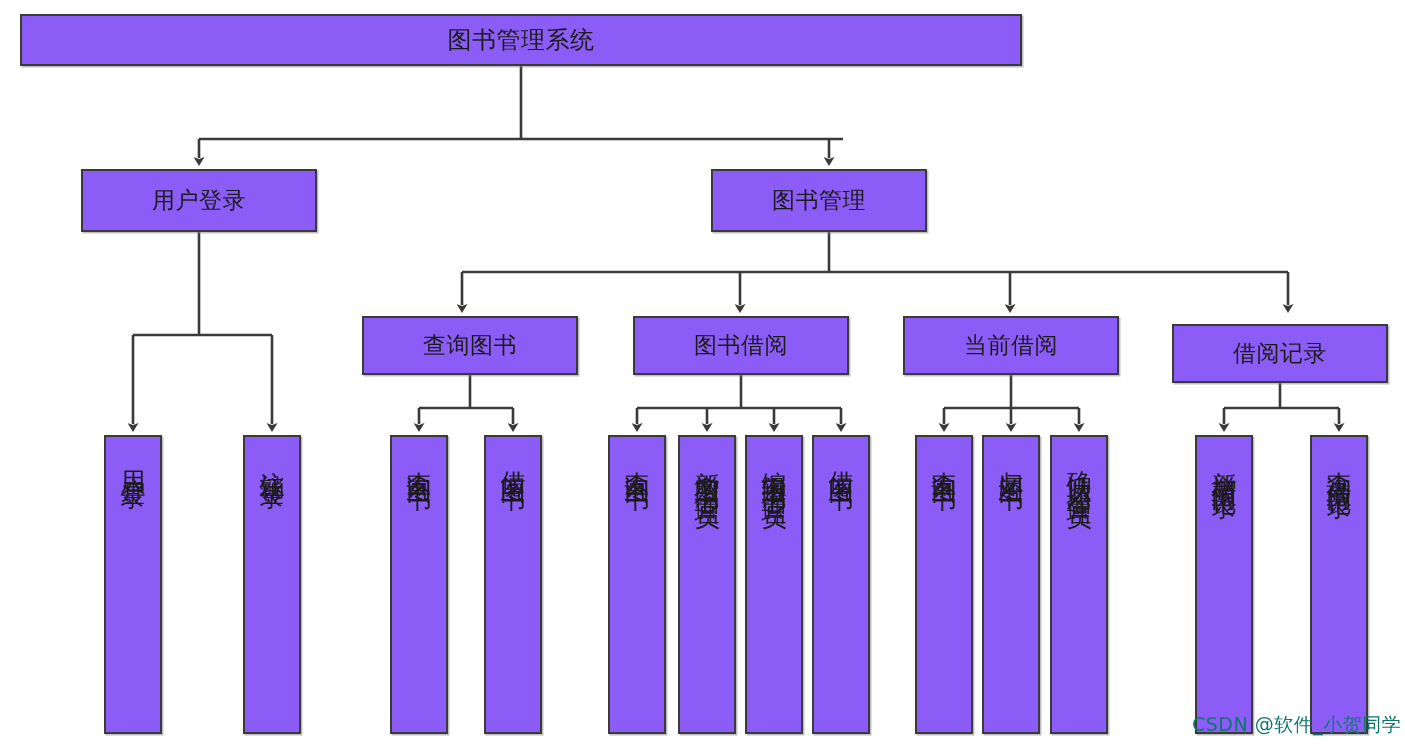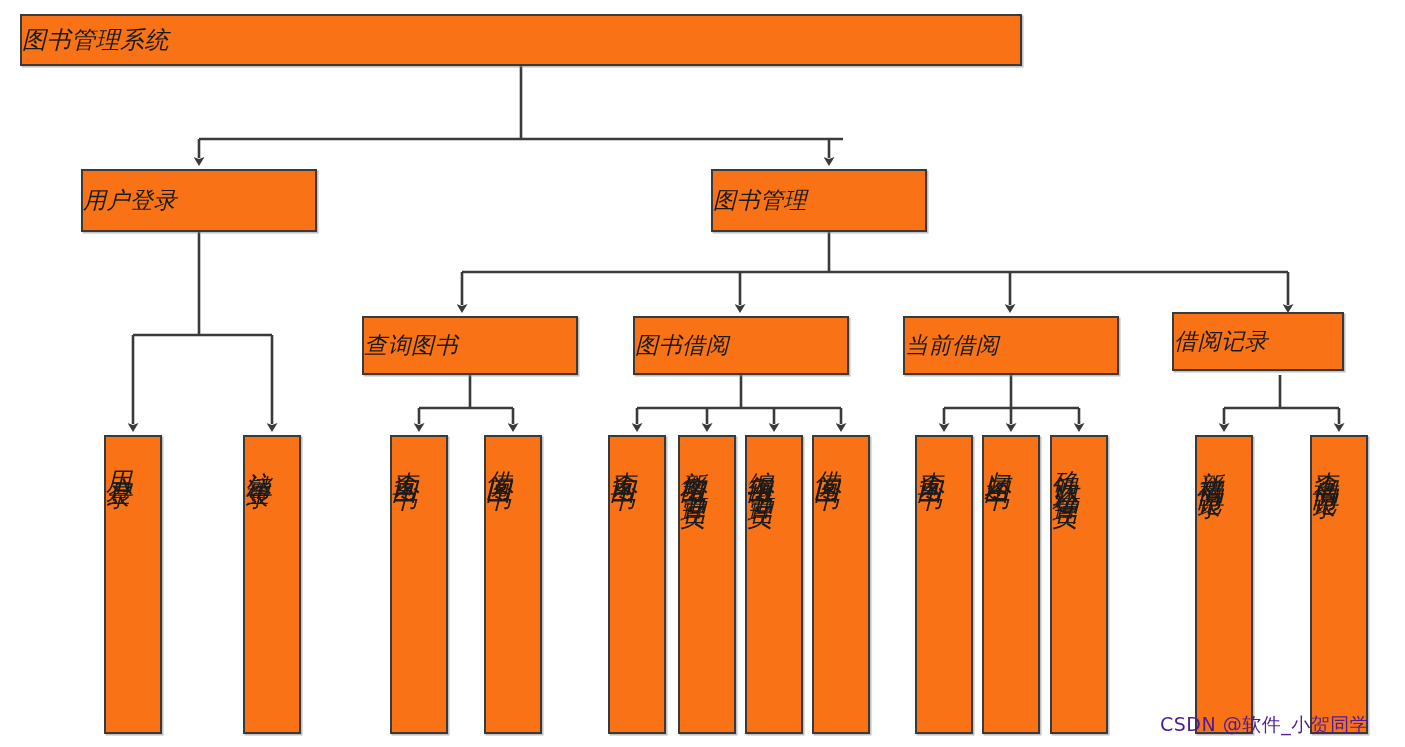--- a/index.html
+++ b/index.html
@@ -22,27 +22,27 @@
     position: absolute;
     left: 0;
     top: 0;
     width: 1405px;
     height: 747px;
     pointer-events: none;
   }
   .node {
     position: absolute;
     box-sizing: border-box;
-    background: #f97316;
+    background: #8b5cf6;
     border: 2.5px solid #3a3a3a;
     display: flex;
     align-items: center;
+    justify-content: center;
     color: #1b1b1b;
     box-shadow: 1.5px 1.5px 0 rgba(140,140,140,0.55);
-    font-style: italic;
   }
   .node .lbl {
     display: block;
     text-align: center;
     line-height: 1.18;
   }
   .node.horiz .lbl {
     font-size: 23px;
     letter-spacing: 0.5px;
     white-space: nowrap;
@@ -138,21 +138,21 @@
 
   <div class="node horiz" id="node-l3-0" style="left: 362px; top: 316px; width: 216px; height: 59px;">
     <span class="lbl">查询图书</span>
   </div>
   <div class="node horiz" id="node-l3-2" style="left: 903px; top: 316px; width: 216px; height: 59px;">
     <span class="lbl">当前借阅</span>
   </div>
   <div class="node horiz" id="node-l3-1" style="left: 633px; top: 316px; width: 216px; height: 59px;">
     <span class="lbl">图书借阅</span>
   </div>
-  <div class="node horiz" id="node-l3-3" style="left: 1172px; top: 312px; width: 172px; height: 59px;">
+  <div class="node horiz" id="node-l3-3" style="left: 1172px; top: 324px; width: 216px; height: 59px;">
     <span class="lbl">借阅记录</span>
   </div>
 
   <div class="node vert" id="node-leaf-0" style="left: 104px; top: 435px; width: 58px; height: 299px;">
     <span class="lbl">用户登录</span>
   </div>
   <div class="node vert" id="node-leaf-1" style="left: 243px; top: 435px; width: 58px; height: 299px;">
     <span class="lbl">注销登录</span>
   </div>
   <div class="node vert" id="node-leaf-2" style="left: 390px; top: 435px; width: 58px; height: 299px;">
@@ -182,15 +182,15 @@
   <div class="node vert" id="node-leaf-10" style="left: 1050px; top: 435px; width: 58px; height: 299px;">
     <span class="lbl">确认归还（管理员）</span>
   </div>
   <div class="node vert" id="node-leaf-11" style="left: 1195px; top: 435px; width: 58px; height: 299px;">
     <span class="lbl">新增借阅记录</span>
   </div>
   <div class="node vert" id="node-leaf-12" style="left: 1310px; top: 435px; width: 58px; height: 299px;">
     <span class="lbl">查询借阅记录</span>
   </div>
 
-  <div class="watermark" style="left: 1160px; top: 712px; color: #4c1d95;">CSDN @软件_小贺同学</div>
+  <div class="watermark" style="left: 1192px; top: 712px; color: #0f766e;">CSDN @软件_小贺同学</div>
 
 </div>
 
 </body></html>

